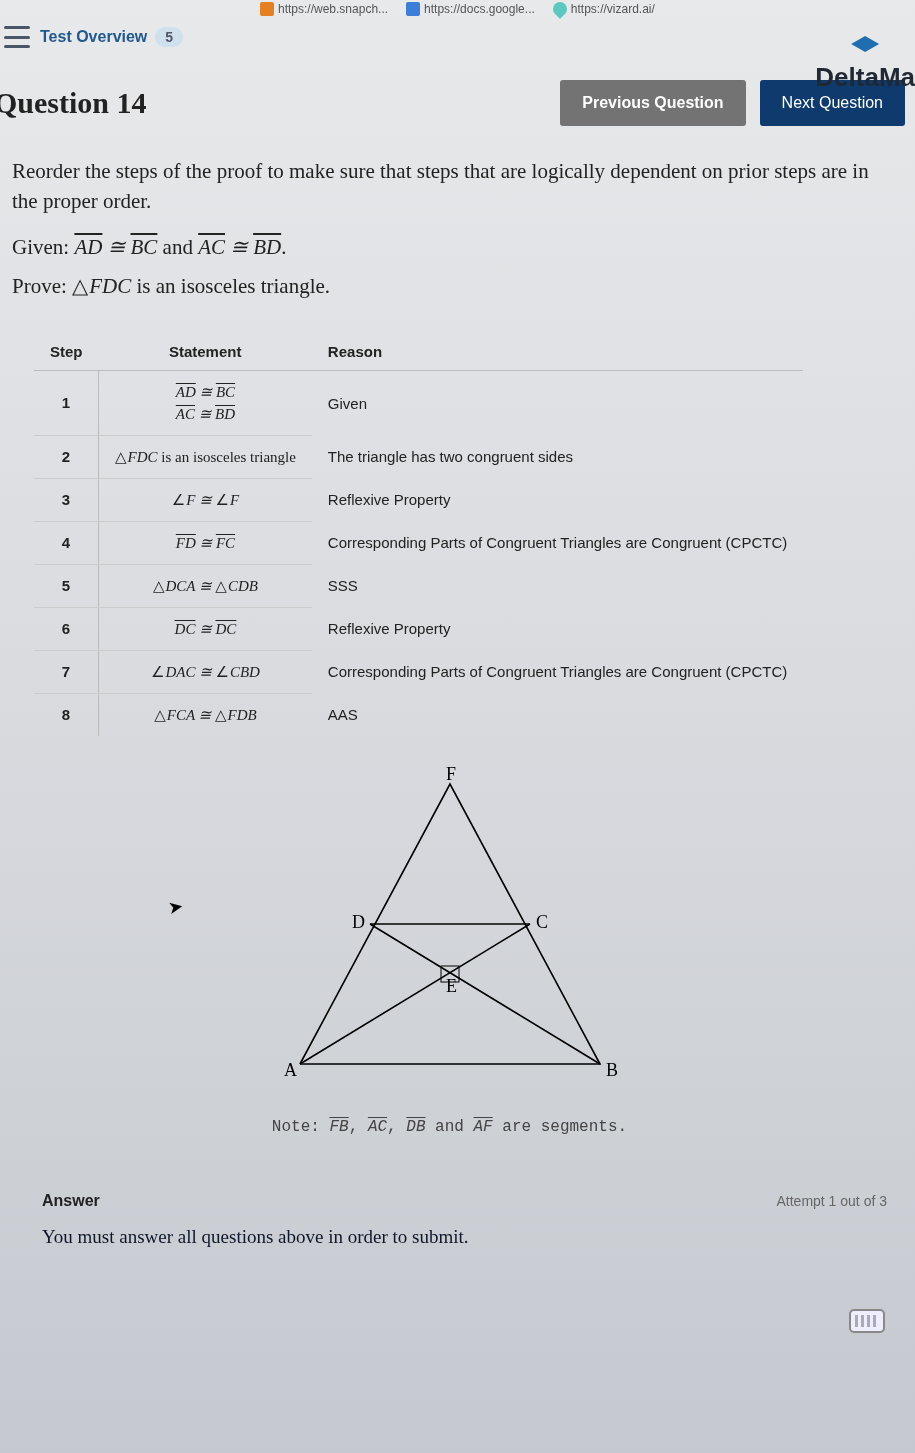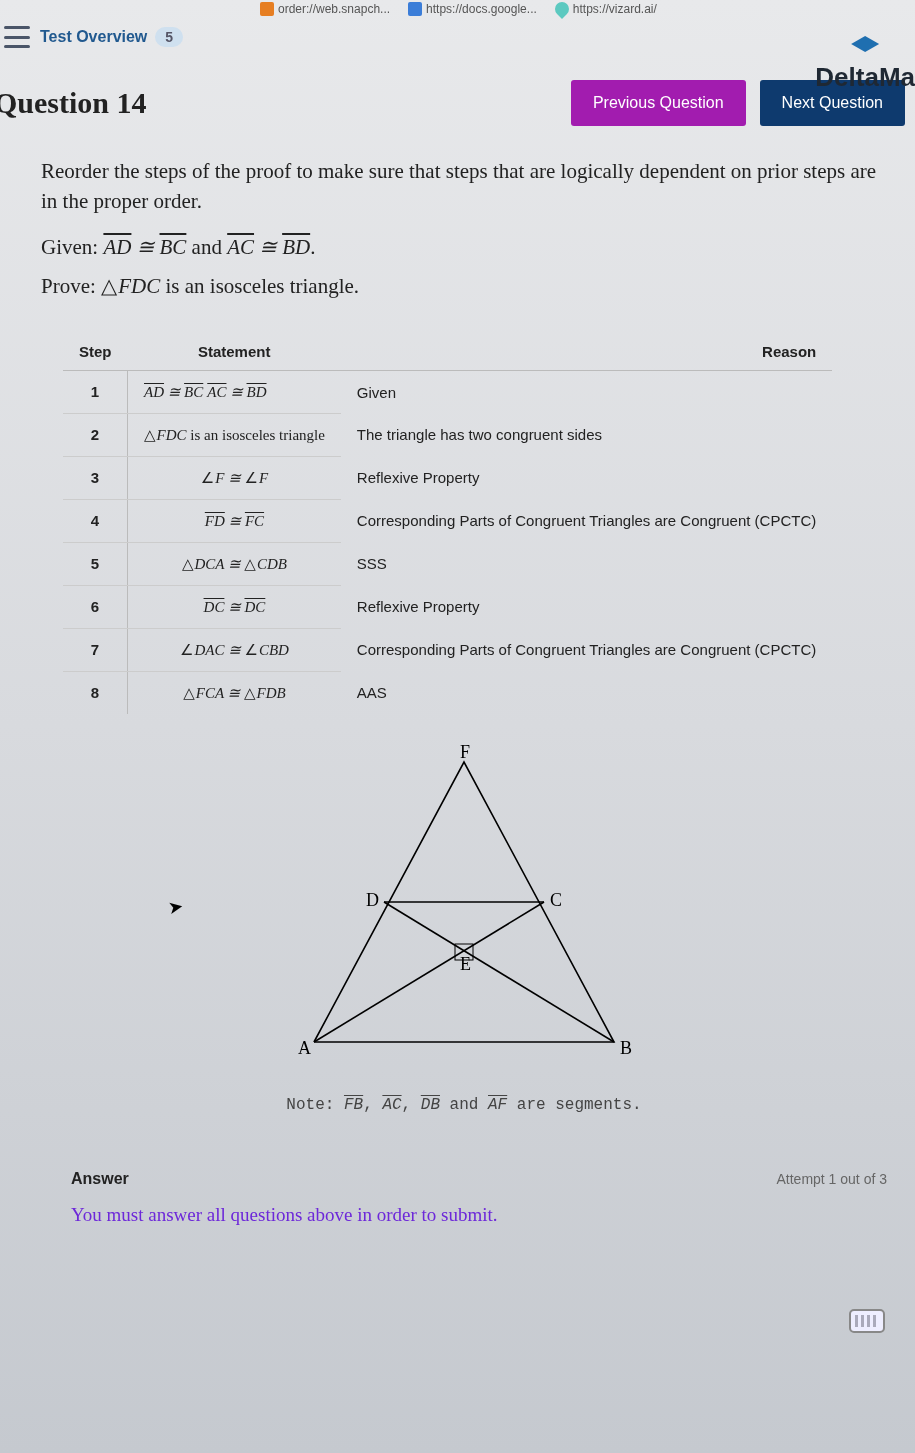--- a/index.html
+++ b/index.html
@@ -50,46 +50,46 @@
   .question-row {
     display:flex; align-items:center; justify-content:space-between;
     padding: 22px 12px 18px 0;
   }
   .qtitle { font-family: Georgia, serif; font-weight:700; font-size:30px; color:#222; margin-left:-6px;}
   .btns { display:flex; gap:14px; margin-right:-2px;}
   .btn {
     font-family: Arial, sans-serif; font-size:16px;
     padding:14px 22px; border:none; border-radius:3px; color:#fff; cursor:pointer;
   }
-  .btn-prev { background:#a21caf; }
+  .btn-prev { background:#737373;font-weight:bold; }
   .btn-next { background:#0e3a6e; }
-  .content { padding: 12px 28px 0 41px; }
+  .content { padding: 12px 28px 0 12px; }
   .prompt p { font-size:21px; line-height:1.45; margin-bottom:18px; }
   .given, .prove { font-size:21px; margin-bottom:14px; }
   .ov { text-decoration: overline; }
   .math { font-style: italic; font-family: Georgia, serif; }
   .tri::before { content:"△"; font-style:normal; margin-right:1px; }
   .ang::before { content:"∠"; font-style:normal; margin-right:1px; }
 
   table.proof {
     margin: 34px 0 0 22px;
     border-collapse: collapse;
     font-family: Arial, sans-serif;
     font-size: 15px;
   }
   table.proof th { font-weight:700; padding:10px 16px; text-align:center; }
-  table.proof th.reason { text-align:right; }
+  table.proof th.reason { text-align:left; }
   table.proof td { padding:12px 16px; vertical-align:middle; }
   table.proof td.step { text-align:center; border-right:1px solid #bbb; font-weight:600; }
   table.proof td.stmt { text-align:center; font-family: Georgia, serif; }
   table.proof td.reason { text-align:left; }
   table.proof tr.header { border-bottom:1px solid #bbb; }
   table.proof tr.row:not(:last-child) td.step,
   table.proof tr.row:not(:last-child) td.stmt { border-bottom:1px solid #ccc; }
-  .stacked { display:flex; flex-direction:row; gap:4px; align-items:center; }
+  .stacked { display:flex; flex-direction:column; gap:4px; align-items:center; }
 
   .figure-wrap { display:flex; flex-direction:column; align-items:center; margin-top:28px; }
   svg.diagram { width:420px; height:340px; }
   svg.diagram line, svg.diagram polyline { stroke:#000; stroke-width:1.6; fill:none; }
   svg.diagram text { font-family: 'Times New Roman', serif; font-size:18px; }
   .note { font-family:Liberation Mono, monospace; font-size:16px; color:#444; margin-top:14px; }
   .note .ov { font-style:italic; }
 
   .answer-row {
     margin:56px 0 10px 30px;
@@ -99,31 +99,31 @@
   .answer-row .ans-label { font-weight:700; }
   .answer-row .attempts { color:#666; font-size:14px; }
   .kb-icon {
     position:absolute; right:30px; bottom:120px;
     width:36px; height:24px; border:2px solid #888; border-radius:5px; background:#eef;
   }
   .kb-icon::after{ content:""; position:absolute; left:4px; right:4px; top:4px; bottom:4px;
     background: repeating-linear-gradient(90deg,#aab 0 3px, transparent 3px 6px);}
   .submit-note {
     margin:16px 0 0 30px;
-    font-family:'Times New Roman',serif; font-size:19px; color:#6d28d9;
+    font-family:'Times New Roman',serif; font-size:19px; color:#0f172a;
   }
   .cursor { position:absolute; left:168px; top:896px; font-size:18px; color:#000; transform:rotate(-10deg);}
 </style>
 </head>
 <body>
 
 <div class="tabs-bar">
   <span>
       <i class="ic ic-orange"></i>
-      <span>order://web.snapch...</span>
+      <span>https://web.snapch...</span>
     </span>
   <span>
       <i class="ic ic-blue"></i>
       <span>https://docs.google...</span>
     </span>
   <span>
       <i class="ic ic-teal"></i>
       <span>https://vizard.ai/</span>
     </span>
 </div>

